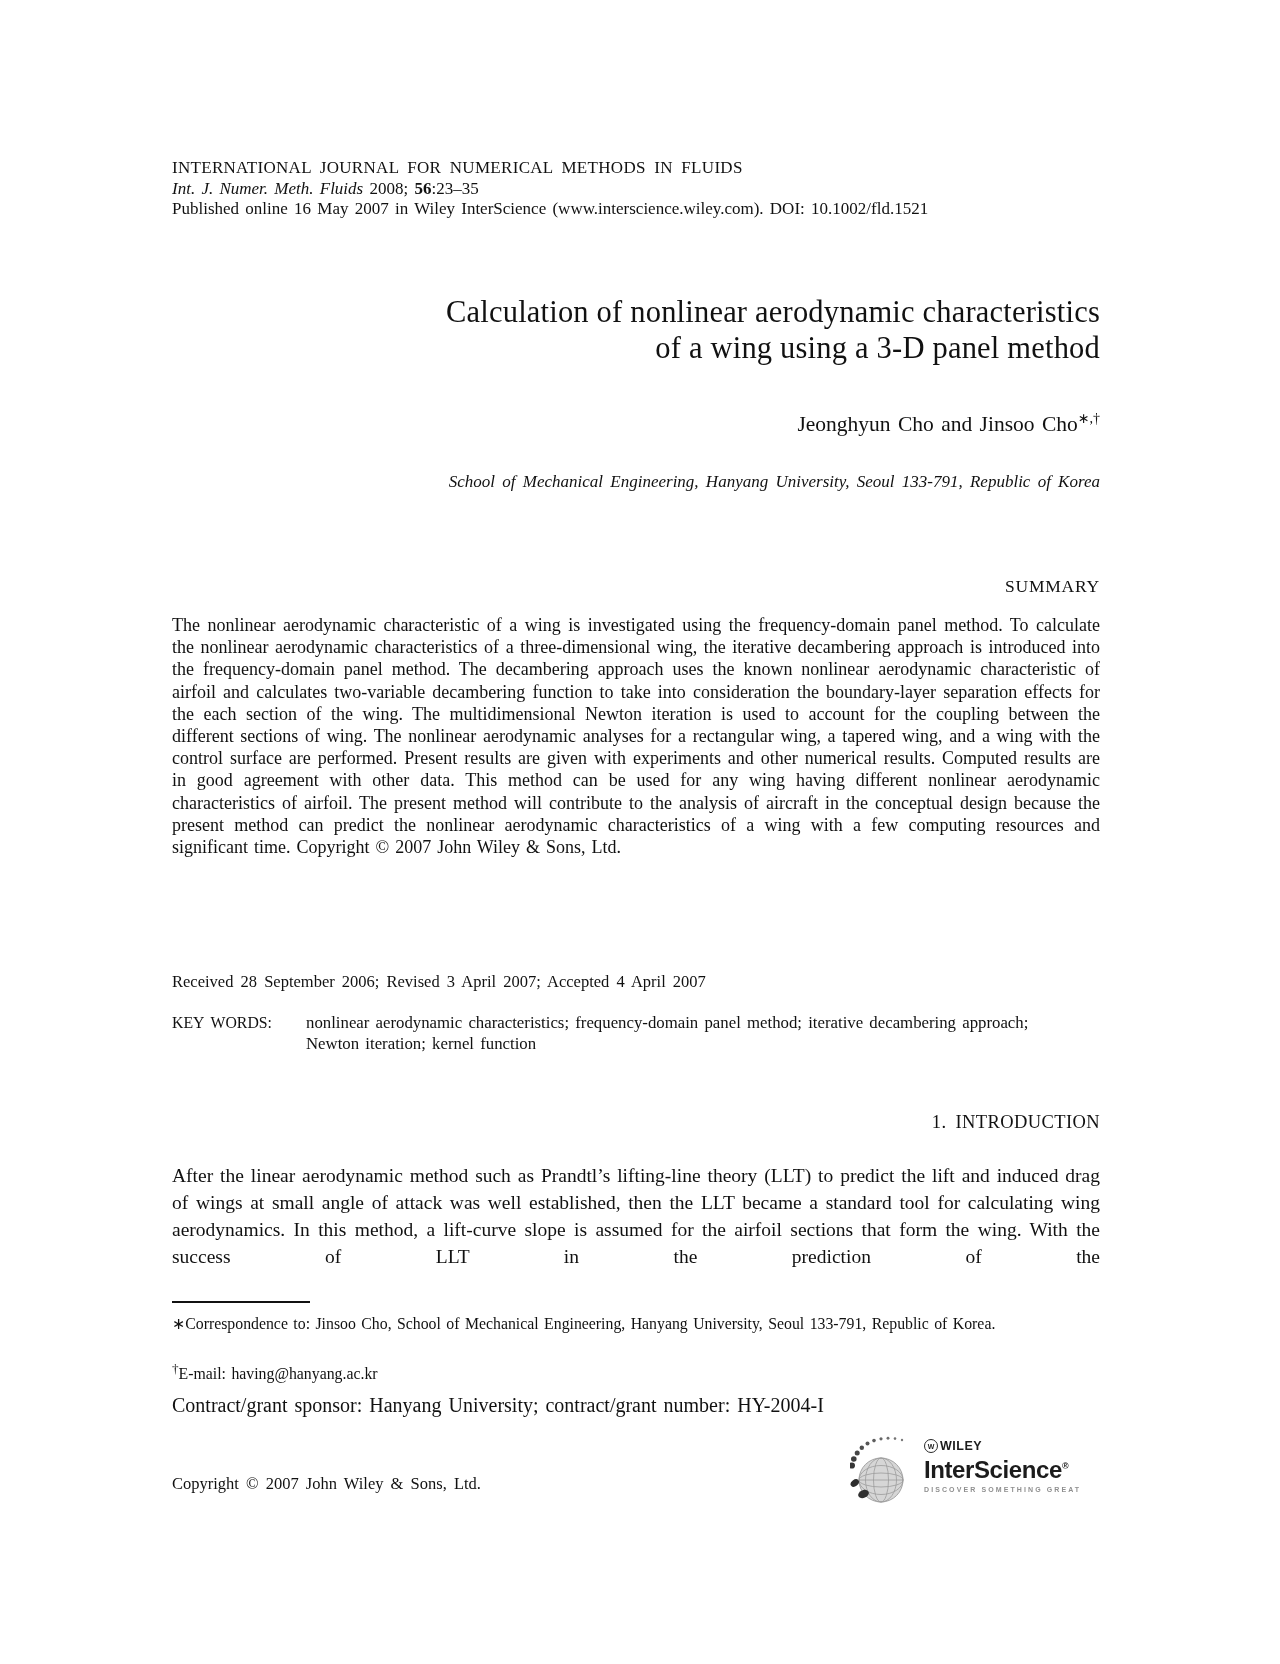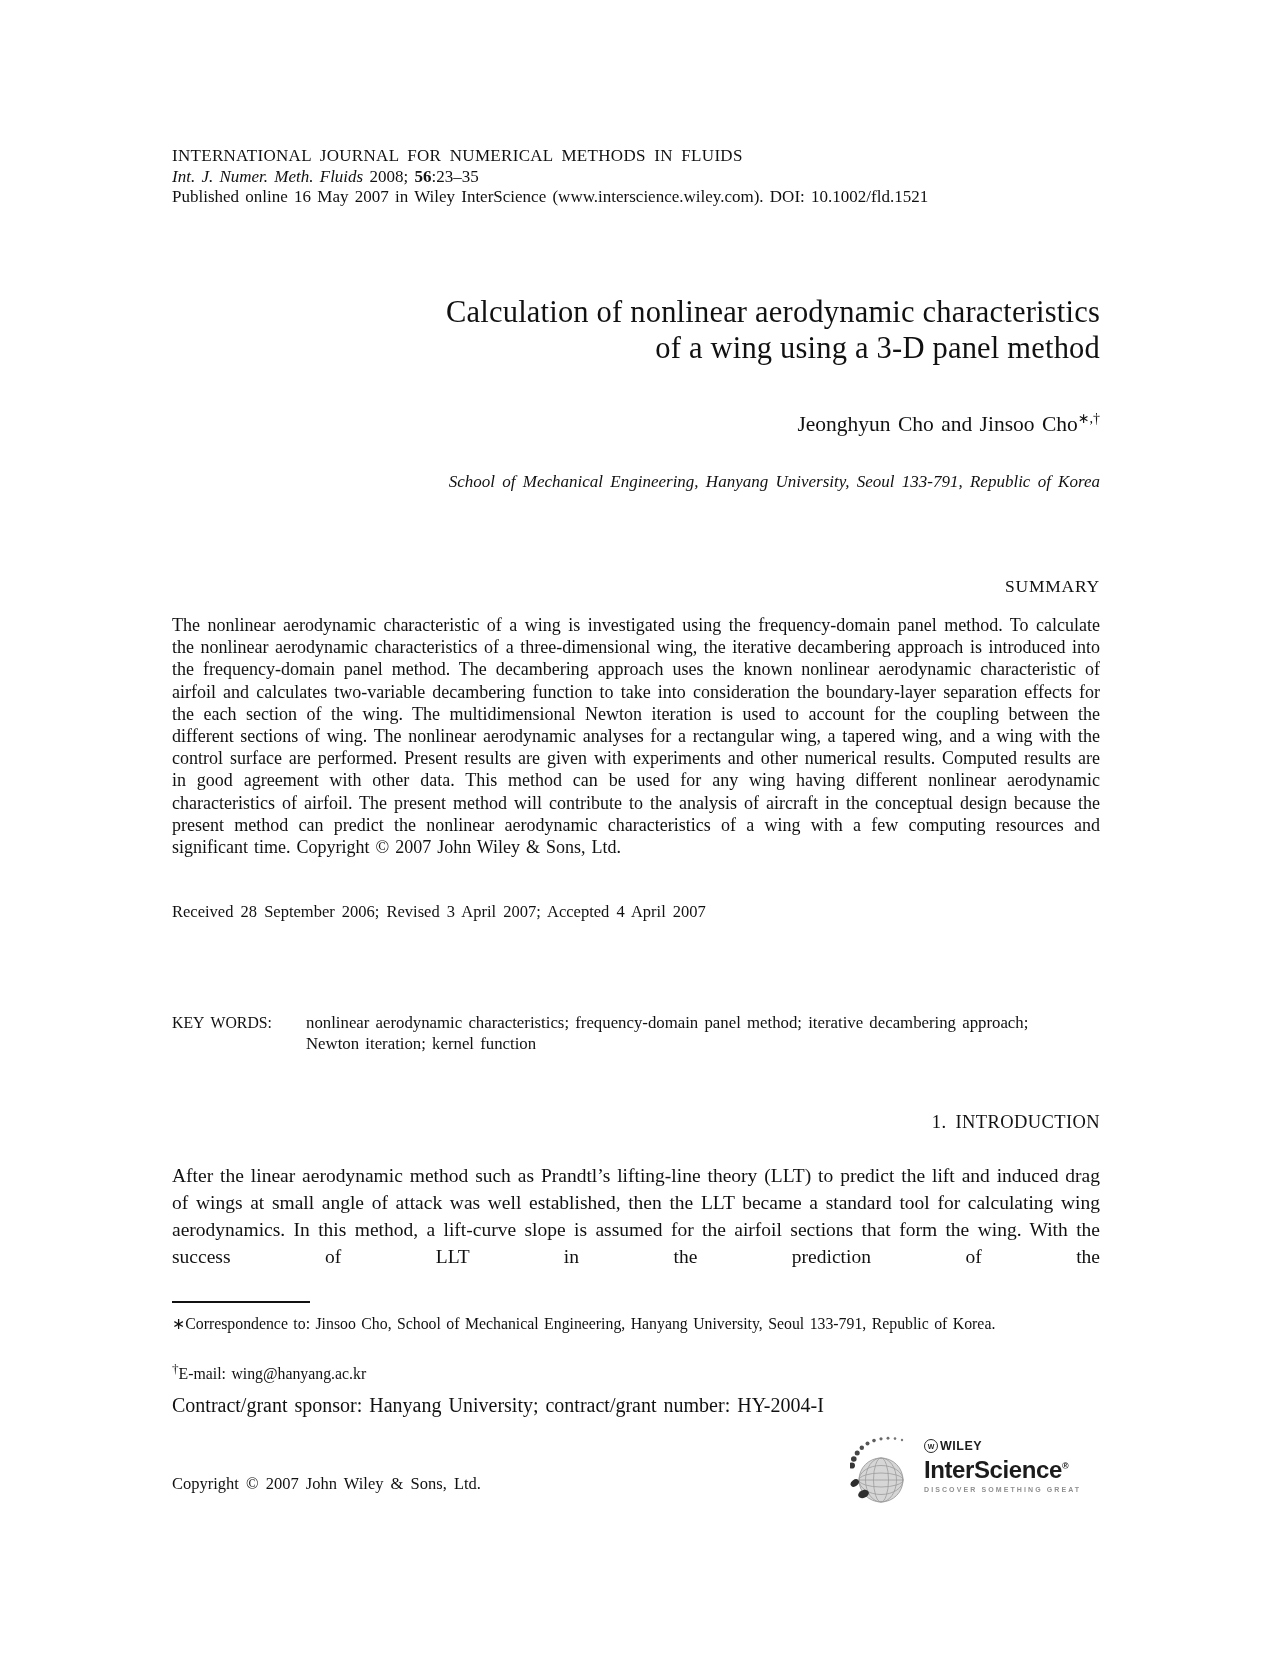--- a/index.html
+++ b/index.html
@@ -4,33 +4,33 @@
 <style>
   html,body{margin:0;padding:0;background:#ffffff;}
   .page{position:relative;width:1280px;height:1664px;background:#ffffff;overflow:hidden;
         font-family:"Liberation Serif", serif;color:#111;}
   .abs{position:absolute;}
   .col{left:172px;width:928px;}
   .center{text-align:right;}
   .it{font-style:italic;}
 
   .header{top:146px;font-size:17px;line-height:20.5px;}
-  .journal-name{word-spacing:4px;letter-spacing:0.3px;}
+  .journal-name{word-spacing:4px;letter-spacing:0.3px;margin-top:12px;}
   .citation{word-spacing:2px;}
   .published{word-spacing:2px;}
 
   .title{top:294px;font-size:30.5px;line-height:36px;letter-spacing:0.2px;}
   .authors{top:410px;font-size:21.5px;word-spacing:2px;}
   .authors sup{font-size:14px;}
   .affiliation{top:472px;font-size:17px;font-style:italic;word-spacing:3px;}
 
   .summary-head{top:576px;font-size:17.5px;letter-spacing:0.8px;word-spacing:2px;}
   .abstract{top:614px;font-size:18px;line-height:22.2px;text-align:justify;word-spacing:1.5px;}
 
-  .received{top:902px;font-size:16.5px;word-spacing:3px;}
+  .received{top:972px;font-size:16.5px;word-spacing:3px;}
 
   .keywords{top:1013px;display:flex;font-size:16.8px;line-height:20.8px;}
   .kw-label{width:134px;flex:0 0 134px;font-size:15.8px;word-spacing:3px;}
   .kw-text{width:740px;flex:0 0 740px;word-spacing:2px;}
 
   .section-head{top:1112px;font-size:18.5px;letter-spacing:0.4px;}
   .section-head .num{margin-right:9px;}
   .intro{top:1162px;font-size:19.5px;line-height:27px;text-align:justify;text-align-last:justify;word-spacing:1px;}
 
   .fn-rule{top:1301px;left:172px;width:138px;border-top:2px solid #111;}
@@ -83,21 +83,21 @@
     <div class="kw-label">KEY WORDS:</div>
     <div class="kw-text">nonlinear aerodynamic characteristics; frequency-domain panel method; iterative decam­bering approach; Newton iteration; kernel function</div>
   </div>
 
   <div class="abs col center section-head"><span class="num">1.</span><span>INTRODUCTION</span></div>
 
   <div class="abs col intro">After the linear aerodynamic method such as Prandtl’s lifting-line theory (LLT) to predict the lift and induced drag of wings at small angle of attack was well established, then the LLT became a standard tool for calculating wing aerodynamics. In this method, a lift-curve slope is assumed for the airfoil sections that form the wing. With the success of LLT in the prediction of the</div>
 
   <div class="abs fn-rule"></div>
   <div class="abs col footnote fn-corr"><span>∗</span><span>Correspondence to: Jinsoo Cho, School of Mechanical Engineering, Hanyang University, Seoul 133-791, Republic of Korea.</span></div>
-  <div class="abs col footnote fn-mail"><sup>†</sup><span>E-mail: wing@hanyang.ac.kr</span></div>
+  <div class="abs col footnote fn-mail"><sup>†</sup><span>E-mail: having@hanyang.ac.kr</span></div>
   <div class="abs col footnote fn-grant">Contract/grant sponsor: Hanyang University; contract/grant number: HY-2004-I</div>
 
   <div class="abs col copyright">Copyright © 2007 John Wiley &amp; Sons, Ltd.</div>
 
   <div class="abs logo">
     <svg width="62" height="80" viewBox="0 0 62 80">
       <circle cx="31" cy="46" r="22" fill="#d6d6d6" stroke="#9c9c9c" stroke-width="0.9"></circle>
       <ellipse cx="31" cy="46" rx="7.5" ry="22" fill="none" stroke="#9c9c9c" stroke-width="0.8"></ellipse>
       <ellipse cx="31" cy="46" rx="15.5" ry="22" fill="none" stroke="#9c9c9c" stroke-width="0.8"></ellipse>
       <ellipse cx="31" cy="46" rx="22" ry="7" fill="none" stroke="#9c9c9c" stroke-width="0.8"></ellipse>

